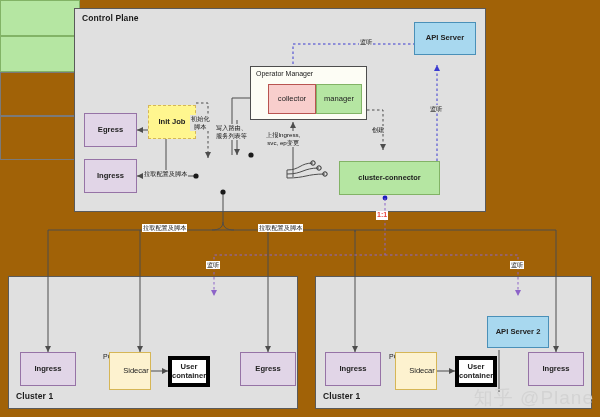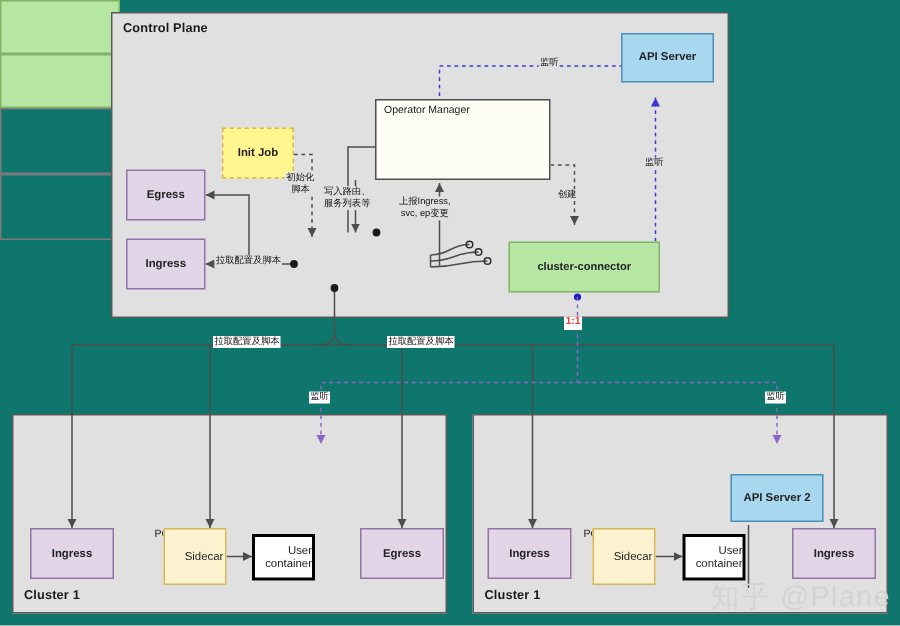--- a/index.html
+++ b/index.html
@@ -1,33 +1,33 @@
 <!DOCTYPE html>
 <html><head>
 <meta charset="utf-8">
 <style>
   html,body{margin:0;padding:0;background:#ffffff;}
   body{font-family:"Liberation Sans","DejaVu Sans",sans-serif;}
-  #stage{position:relative;width:600px;height:417px;background:#0f766e;overflow:hidden;}
+  #stage{position:relative;width:600px;height:417px;background:#a16207;overflow:hidden;}
   svg#wires{position:absolute;left:0;top:0;width:600px;height:417px;pointer-events:none;}
 
   .region{position:absolute;background:#e0e0e0;border:1px solid #5a5a5a;box-sizing:border-box;}
   .region-title{position:absolute;font-size:8.5px;font-weight:bold;color:#1a1a1a;letter-spacing:.1px;}
 
   .node{position:absolute;box-sizing:border-box;display:flex;align-items:center;justify-content:center;
         text-align:center;font-size:7.6px;font-weight:bold;color:#222;line-height:1.15;}
   .purple{background:#e1d5e7;border:1px solid #9673a6;}
   .blue{background:#a8d8ef;border:1px solid #4a90b8;}
-  .yellow-dash{background:#fff68f;border:1.3px dashed #d6b656;}
+  .yellow-dash{background:#fff68f;border:1.3px dashed #d6b656;margin-top:20px;}
   .orange{background:#f8a61c;border:1px solid #d79b00;color:#1a1a1a;}
   .pink{background:#f8cecc;border:1px solid #b85450;font-weight:normal;}
   .green{background:#b5e6a2;border:1px solid #82b366;font-weight:normal;}
   .greenbox{background:#b5e6a2;border:1px solid #82b366;}
   .sidecar{background:#fdf2cf;border:1px solid #d6b656;font-weight:normal;padding-left:12px;}
-  .white{background:#ffffff;border:2px solid #000000;font-weight:normal;text-align:right;}
+  .white{background:#ffffff;border:4px solid #000000;font-weight:bold;}
   .plainbox{background:#fdfdf5;border:1px solid #4d4d4d;}
   .podbox{background:transparent;border:1px solid #7a7a7a;}
 
   .boxlabel{position:absolute;font-size:7px;color:#1a1a1a;font-weight:normal;}
 
   .edge-label{position:absolute;font-size:6.2px;color:#111;background:#e0e0e0;
               line-height:1.25;text-align:center;white-space:nowrap;padding:0 1px;}
   .edge-label.onwhite{background:#ffffff;}
   .edge-label.ratio{color:#e8403a;font-weight:bold;font-size:7px;background:#ffffff;}
 
@@ -137,20 +137,22 @@
 
   <div class="node yellow-dash" style="left:148px;top:85px;width:48px;height:34px;">Init Job</div>
 
   <div class="node purple" style="left:84px;top:113px;width:53px;height:34px;">Egress</div>
 
   <div class="node purple" style="left:84px;top:159px;width:53px;height:34px;">Ingress</div>
 
 
   <div class="node plainbox" style="left:250px;top:66px;width:117px;height:54px;"></div>
   <div class="boxlabel" style="left:256px;top:70px;">Operator Manager</div>
+  <div class="node pink" style="left:268px;top:84px;width:48px;height:30px;">collector</div>
+  <div class="node green" style="left:316px;top:84px;width:46px;height:30px;">manager</div>
 
   <div class="greenbox" style="left:347px;top:151px;width:78px;height:34px;"></div>
   <div class="greenbox" style="left:343px;top:156px;width:78px;height:34px;"></div>
   <div class="node greenbox" style="left:339px;top:161px;width:101px;height:34px;font-size:7.4px;">cluster-connector</div>
 
   <div class="node blue" style="left:414px;top:22px;width:62px;height:33px;">API Server</div>
 
 
   <div class="podbox" style="left:98px;top:350px;width:114px;height:42px;"></div>
   <div class="boxlabel" style="left:103px;top:353px;">POD</div>

